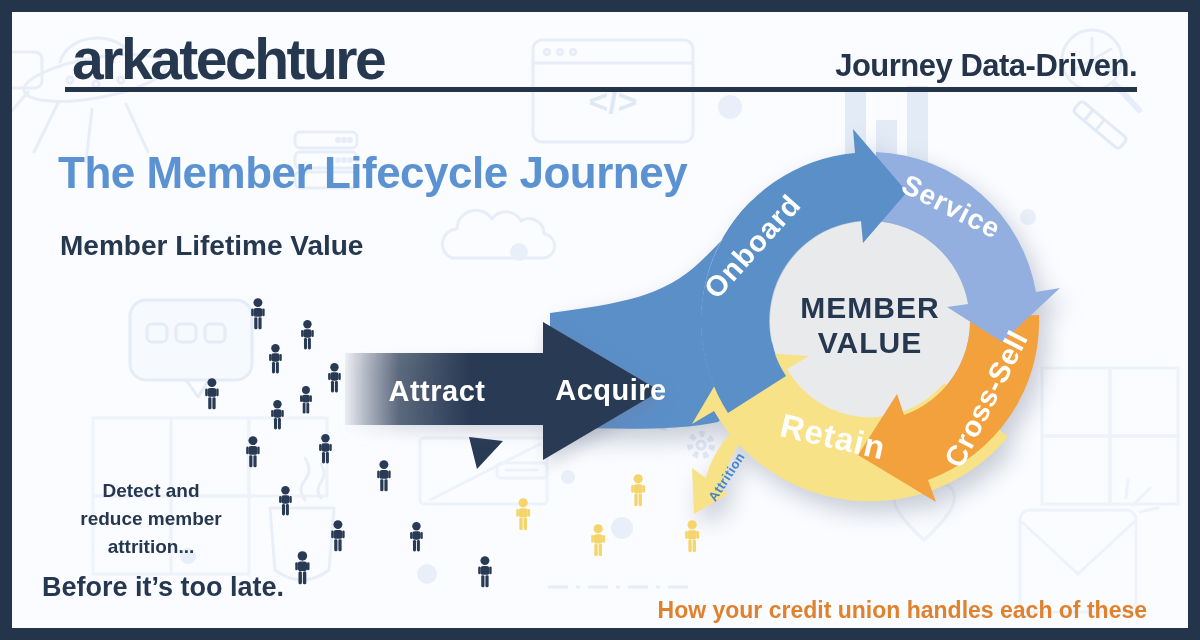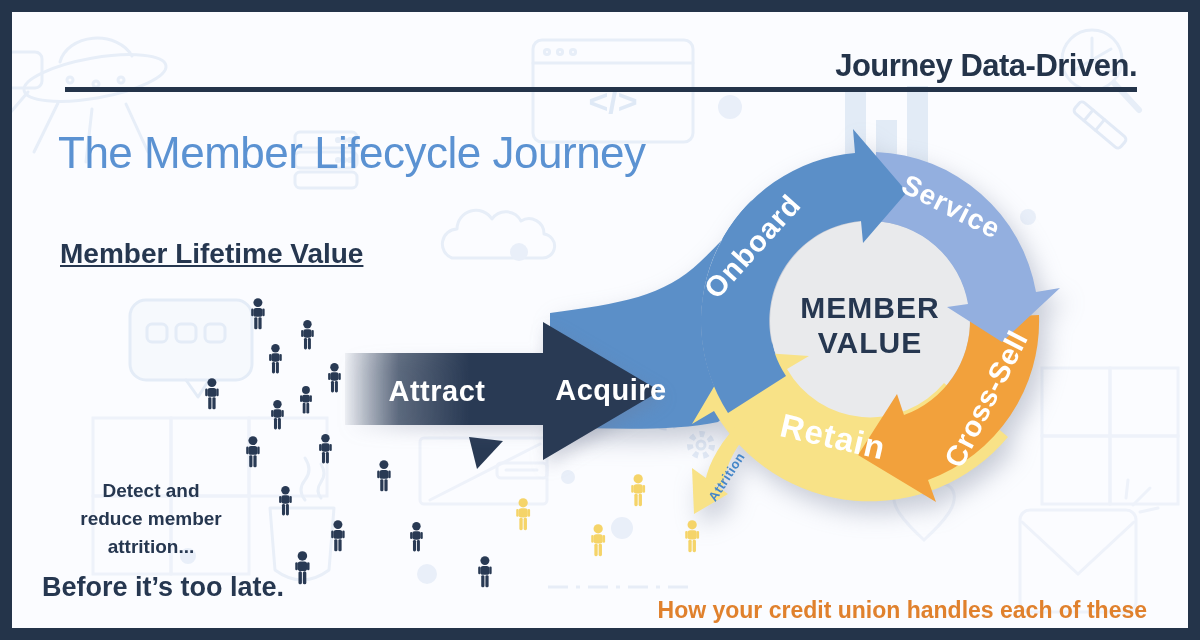--- a/index.html
+++ b/index.html
@@ -4,23 +4,23 @@
 <style>
   html,body{margin:0;padding:0;}
   .canvas{position:relative;width:1200px;height:640px;background:#fbfcff;overflow:hidden;
           font-family:"Liberation Sans","DejaVu Sans",sans-serif;}
   .frame{position:absolute;inset:0;border:12px solid #24344a;z-index:10;pointer-events:none;}
   .layer{position:absolute;inset:0;z-index:1;}
   .txt{position:absolute;z-index:3;white-space:nowrap;}
   .logo{left:72px;top:26px;font-size:57px;font-weight:bold;letter-spacing:-2.5px;color:#263750;}
   .tagline{right:63px;top:48px;font-size:31px;font-weight:bold;letter-spacing:-0.5px;color:#24344a;}
   .rule{position:absolute;left:65px;top:87px;width:1072px;height:5px;background:#24344a;z-index:3;}
-  .title{left:58px;top:128px;font-size:44px;font-weight:normal;letter-spacing:-0.5px;color:#5b92d2;}
+  .title{left:58px;top:148px;font-size:44px;font-weight:bold;letter-spacing:-0.5px;color:#5b92d2;}
   .sub{left:60px;font-size:28px;font-weight:bold;color:#263750;}
-  .sub1{top:189px;} .sub2{top:238px;text-decoration:underline;}
+  .sub1{top:189px;} .sub2{top:230px;}
   .callout{left:38px;top:477px;width:226px;text-align:center;font-size:19px;line-height:28px;
            font-weight:bold;color:#263750;white-space:normal;}
   .toolate{left:42px;top:572px;font-size:27px;font-weight:bold;color:#263750;}
   .footer{right:53px;top:597px;font-size:23px;font-weight:bold;color:#e0812d;margin-left:32px;}
   svg{display:block;}
   .doodle{stroke:#e7eef8;stroke-width:3;fill:none;stroke-linecap:round;stroke-linejoin:round;}
   .doodle-faint{stroke:#eef2fa;stroke-width:3;fill:none;stroke-linecap:round;}
   .dot{fill:#e9eff9;}
   .bar{fill:#dde8f5;opacity:.85;}
   .stage-label{font-family:"Liberation Sans","DejaVu Sans",sans-serif;font-weight:bold;fill:#ffffff;}
@@ -234,20 +234,21 @@
       <use href="#person" transform="translate(477,556) scale(0.66)"></use>
     </g>
     <g fill="#f5d469">
       <use href="#person" transform="translate(515,498) scale(0.68)"></use>
       <use href="#person" transform="translate(590,524) scale(0.68)"></use>
       <use href="#person" transform="translate(630,474) scale(0.68)"></use>
       <use href="#person" transform="translate(684,520) scale(0.68)"></use>
     </g>
   </svg>
 
+  <div class="txt logo">arkatechture</div>
   <div class="txt tagline">Journey Data-Driven.</div>
   <div class="rule"></div>
 
   <div class="txt title">The Member Lifecycle Journey</div>
   <div class="txt sub sub2">Member Lifetime Value</div>
 
   <div class="txt callout">
     <span>Detect and</span><br>
     <span>reduce member</span><br>
     <span>attrition...</span>

